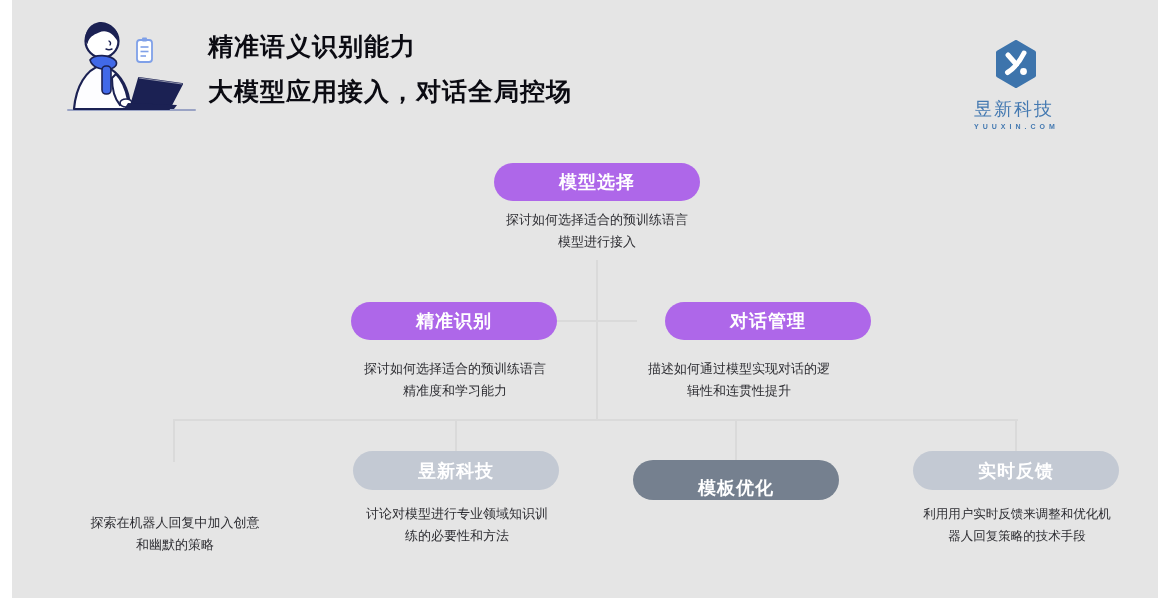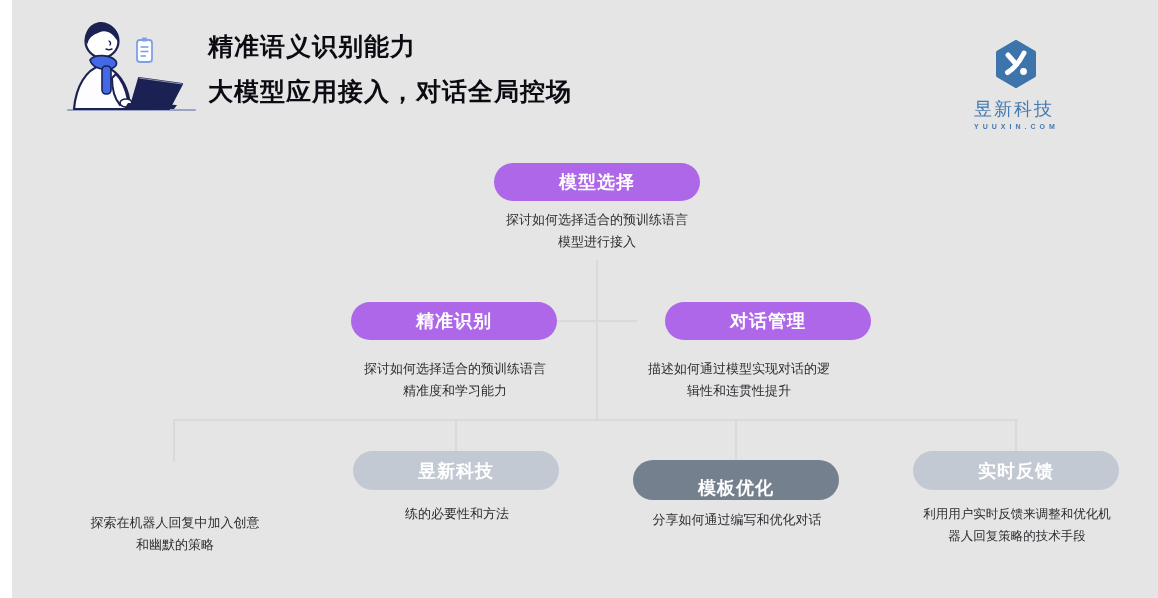--- a/index.html
+++ b/index.html
@@ -142,28 +142,28 @@
 
   <div class="desc" style="left:163px; top:512px;">
     <div>探索在机器人回复中加入创意</div>
     <div>和幽默的策略</div>
   </div>
 
   <div class="pill light" style="left:341px; top:451px;">
     <span>昱新科技</span>
   </div>
   <div class="desc" style="left:445px; top:503px;">
+    <div>讨论对模型进行专业领域知识训</div>
     <div>练的必要性和方法</div>
   </div>
 
   <div class="pill dark" style="left:621px; top:460px;align-items:flex-end;">
     <span>模板优化</span>
   </div>
   <div class="desc" style="left:725px; top:509px;">
-    <div>分享如何通过编写和优化对话</div>
   </div>
 
   <div class="pill light" style="left:901px; top:451px;">
     <span>实时反馈</span>
   </div>
   <div class="desc small" style="left:1005px; top:503px;">
     <div>利用用户实时反馈来调整和优化机</div>
     <div>器人回复策略的技术手段</div>
   </div>
 

